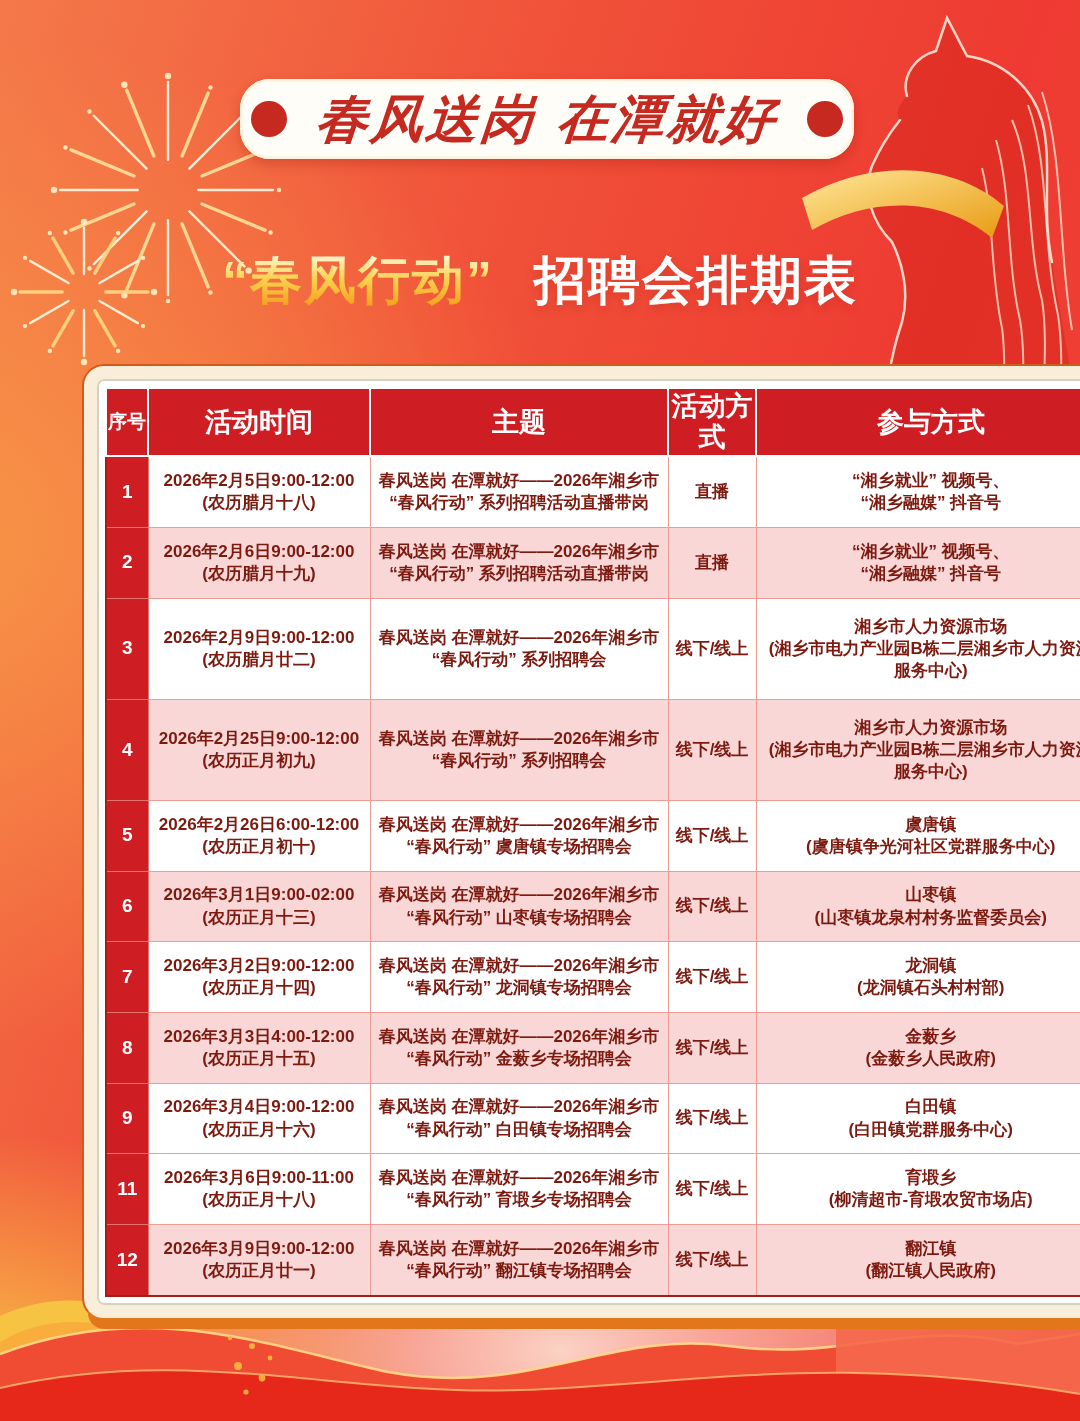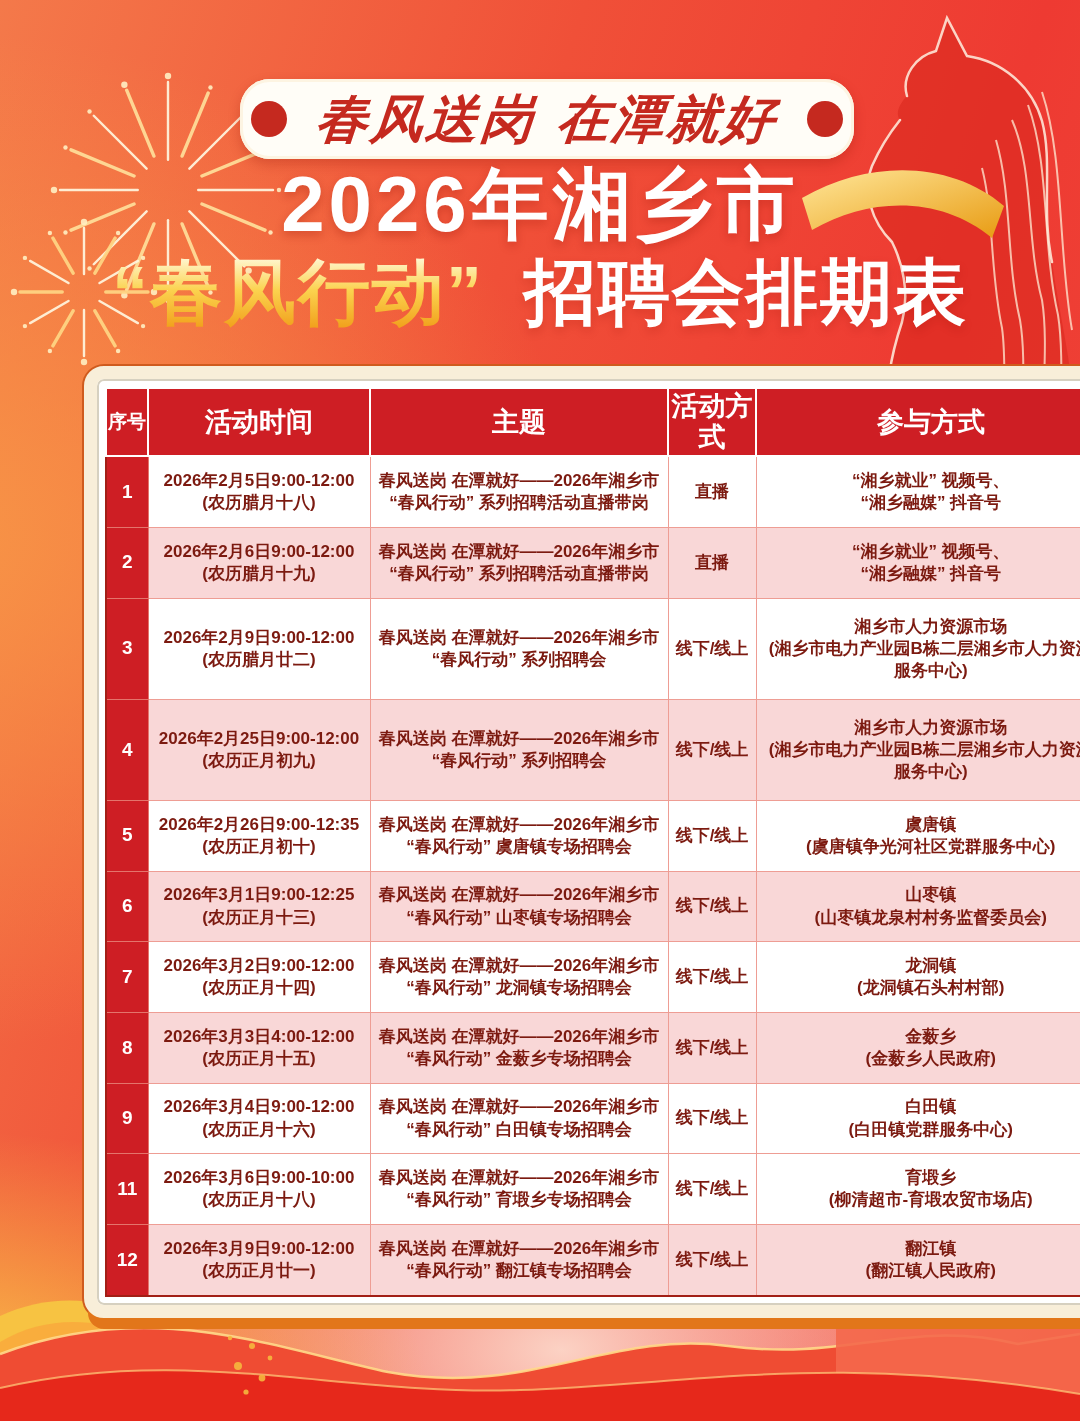--- a/index.html
+++ b/index.html
@@ -40,21 +40,21 @@
     color:#c5291f;letter-spacing:3px;transform:skewX(-5deg);white-space:nowrap;
   }
   
   .title{
     position:absolute;left:0;top:161px;width:100%;z-index:3;text-align:center;
     font-size:78px;font-weight:900;color:#ffffff;letter-spacing:4px;line-height:1.12;
     text-shadow:0 4px 10px rgba(150,20,5,.30);white-space:nowrap;
   }
   .subtitle{
     position:absolute;left:0;top:251px;width:100%;z-index:3;text-align:center;
-    font-size:72px;font-weight:900;letter-spacing:2px;line-height:1.15;white-space:nowrap;
+    font-size:52px;font-weight:900;letter-spacing:2px;line-height:1.15;white-space:nowrap;
     text-shadow:0 4px 10px rgba(150,20,5,.22);
   }
   .subtitle .gold{
     background:linear-gradient(180deg,#fff6cf 8%,#fbd24e 48%,#f1a01c 95%);
     -webkit-background-clip:text;background-clip:text;color:transparent;
     text-shadow:none;
   }
   .subtitle .white{color:#fff;margin-left:40px;}
 
   
@@ -205,21 +205,20 @@
         <circle cx="246" cy="146" r="2.6"></circle>
       <circle cx="270" cy="112" r="2.4"></circle>
         <circle cx="230" cy="92" r="2.2"></circle>
     </g>
   </svg>
 
   <div class="banner">
     <span class="banner-text">春风送岗 在潭就好</span>
   </div>
 
-  <div class="title">2026年湘乡市</div>
   <div class="subtitle">
     <span class="gold">“春风行动”</span><span class="white">招聘会排期表</span>
   </div>
 
   <div class="frame">
     <table class="schedule">
       <colgroup>
         <col style="width:42px">
           <col style="width:222px">
           <col style="width:298px">
@@ -296,37 +295,37 @@
             </td>
     <td class="method">线下/线上</td>
     <td class="join">
               <span class="ln">湘乡市人力资源市场</span>
               <span class="ln">(湘乡市电力产业园B栋二层湘乡市人力资源服务中心)</span>
             </td>
   </tr>
           <tr>
     <td class="no">5</td>
     <td class="time">
-              <span class="ln">2026年2月26日9:00-12:35</span>
+              <span class="ln">2026年2月26日6:00-12:00</span>
               <span class="ln">(农历正月初十)</span>
             </td>
     <td class="theme">
               <span class="ln">春风送岗 在潭就好——2026年湘乡市</span>
               <span class="ln">“春风行动” 虞唐镇专场招聘会</span>
             </td>
     <td class="method">线下/线上</td>
     <td class="join">
               <span class="ln">虞唐镇</span>
               <span class="ln">(虞唐镇争光河社区党群服务中心)</span>
             </td>
   </tr>
           <tr class="alt">
     <td class="no">6</td>
     <td class="time">
-              <span class="ln">2026年3月1日9:00-12:25</span>
+              <span class="ln">2026年3月1日9:00-02:00</span>
               <span class="ln">(农历正月十三)</span>
             </td>
     <td class="theme">
               <span class="ln">春风送岗 在潭就好——2026年湘乡市</span>
               <span class="ln">“春风行动” 山枣镇专场招聘会</span>
             </td>
     <td class="method">线下/线上</td>
     <td class="join">
               <span class="ln">山枣镇</span>
               <span class="ln">(山枣镇龙泉村村务监督委员会)</span>
@@ -376,21 +375,21 @@
             </td>
     <td class="method">线下/线上</td>
     <td class="join">
               <span class="ln">白田镇</span>
               <span class="ln">(白田镇党群服务中心)</span>
             </td>
   </tr>
           <tr>
     <td class="no">11</td>
     <td class="time">
-              <span class="ln">2026年3月6日9:00-10:00</span>
+              <span class="ln">2026年3月6日9:00-11:00</span>
               <span class="ln">(农历正月十八)</span>
             </td>
     <td class="theme">
               <span class="ln">春风送岗 在潭就好——2026年湘乡市</span>
               <span class="ln">“春风行动” 育塅乡专场招聘会</span>
             </td>
     <td class="method">线下/线上</td>
     <td class="join">
               <span class="ln">育塅乡</span>
               <span class="ln">(柳清超市-育塅农贸市场店)</span>

